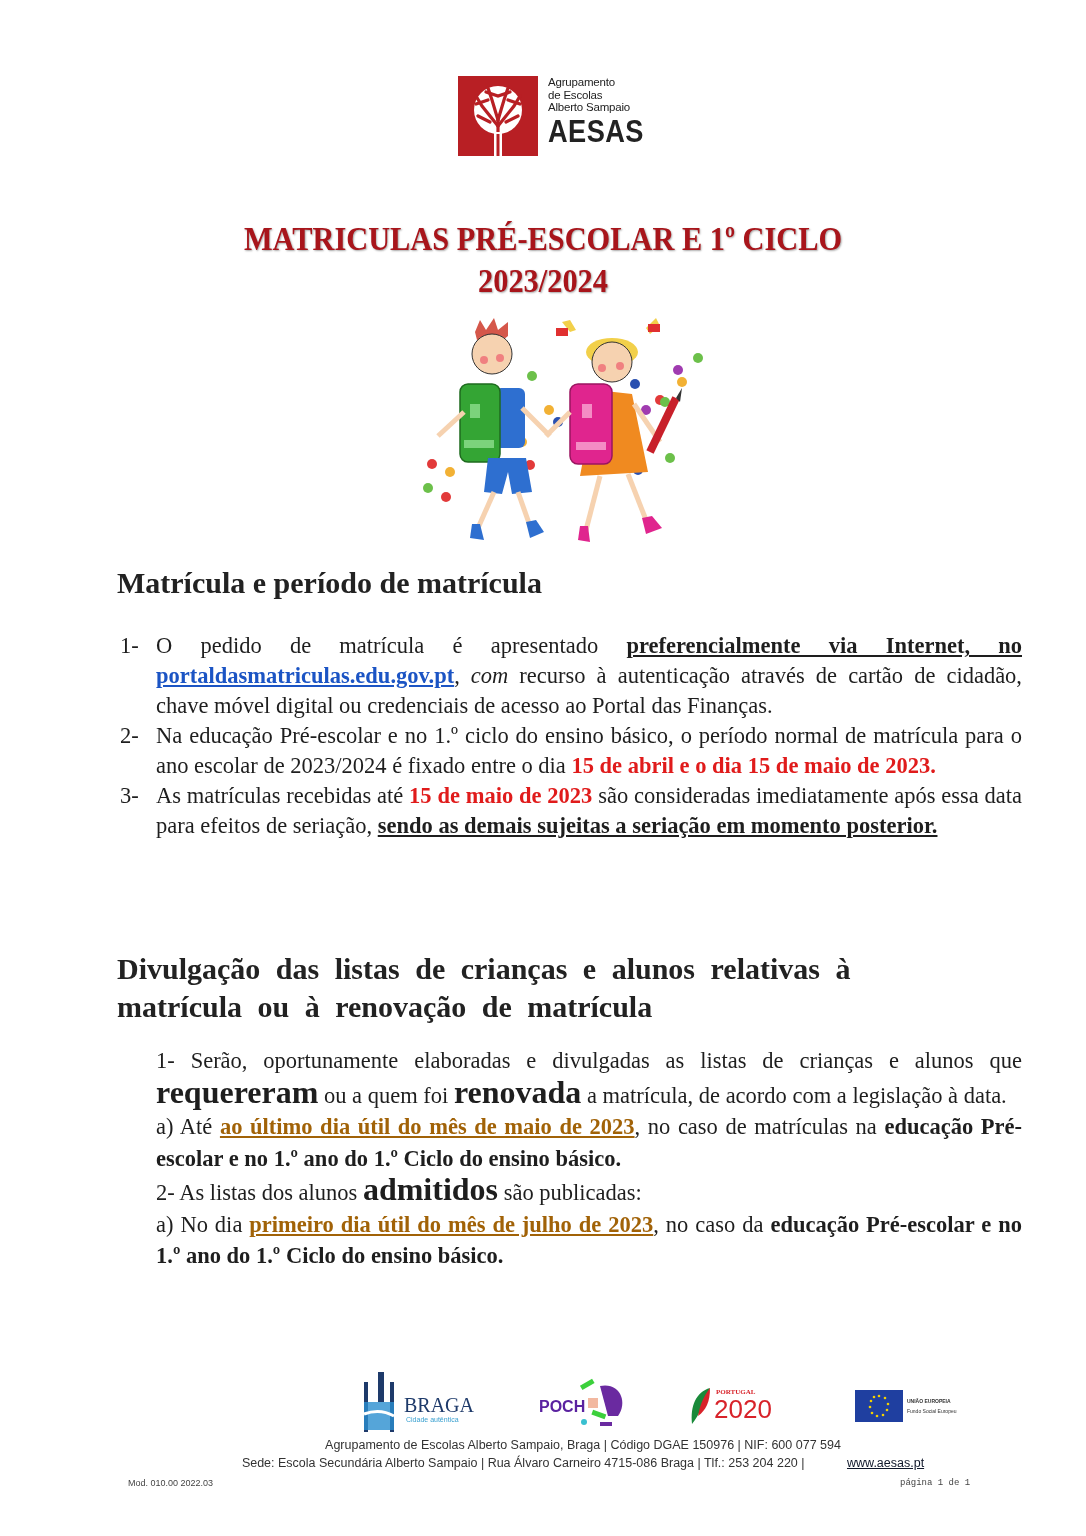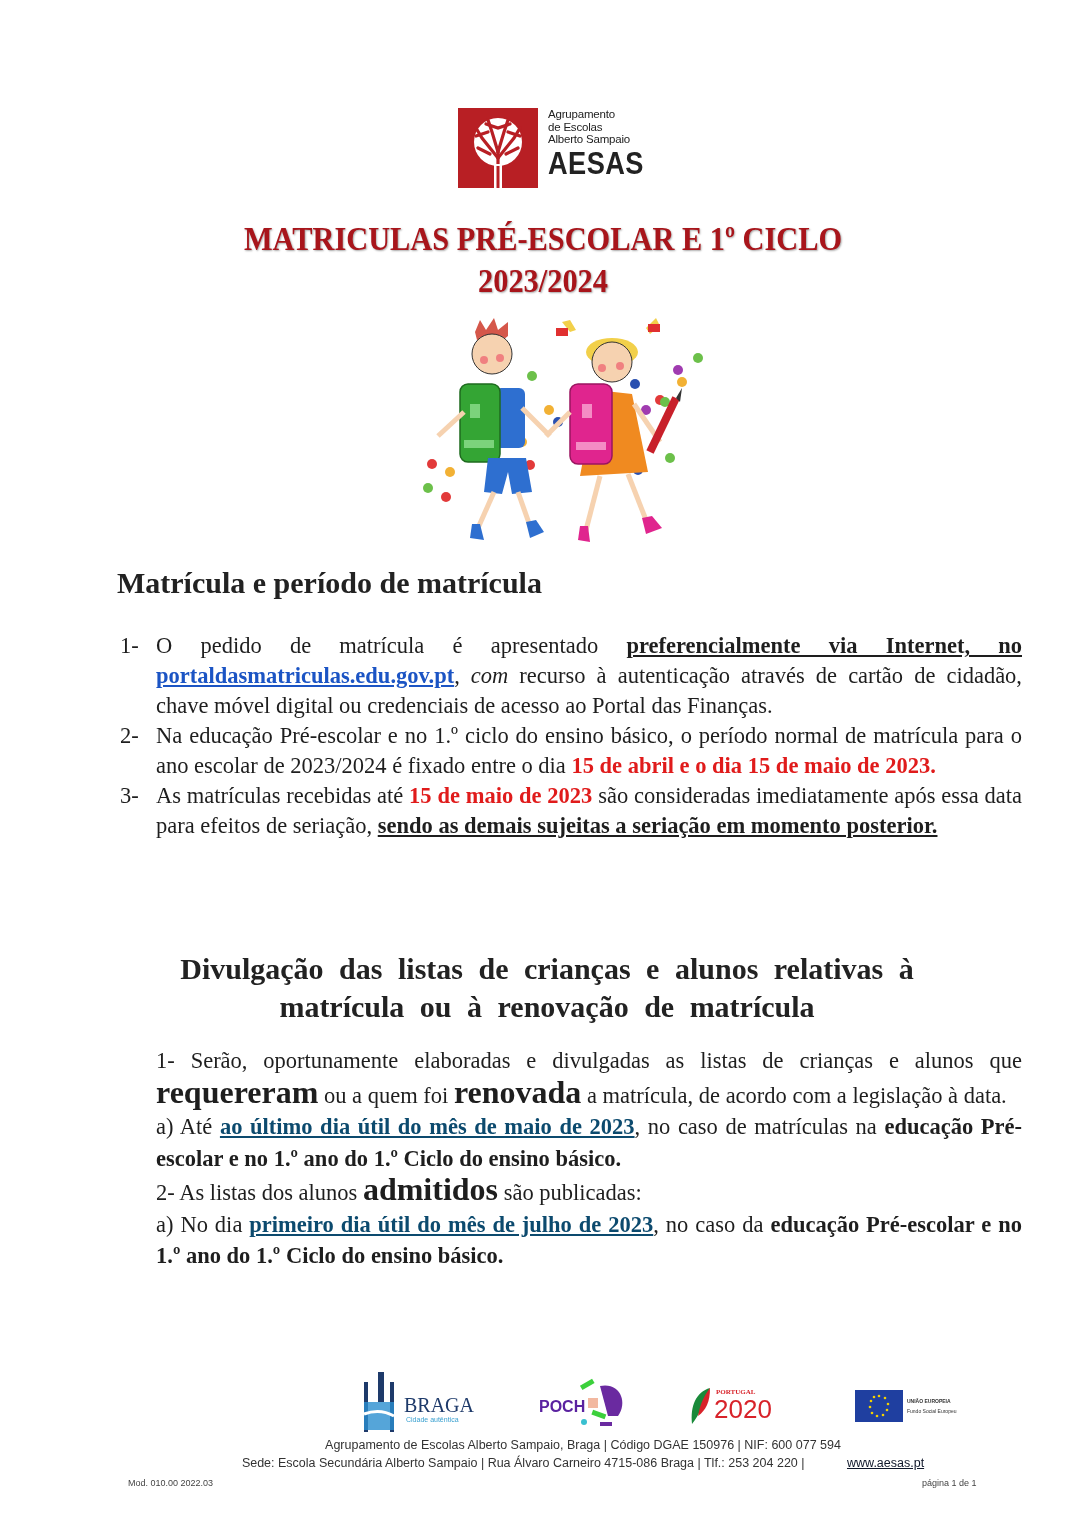--- a/index.html
+++ b/index.html
@@ -1,43 +1,43 @@
 <!DOCTYPE html>
 <html><head>
 <meta charset="utf-8">
 <style>
   html, body { margin:0; padding:0; background:#ffffff; }
   body { width:1086px; height:1536px; position:relative; overflow:hidden; font-family:"DejaVu Serif", serif; color:#1a1a1a; }
   .abs { position:absolute; }
   
-  .logo { left:458px; top:76px; width:170px; height:82px;margin-top:32px; }
+  .logo { left:458px; top:76px; width:170px; height:82px; }
   .logo-box { position:absolute; left:0; top:0; width:80px; height:80px; background:#b81f24; }
   .logo-text { position:absolute; left:90px; top:0; font-family:"Liberation Sans", sans-serif; color:#222; }
   .logo-line { font-size:11.5px; line-height:12.5px; letter-spacing:-0.2px; }
   .logo-acr { font-size:32px; font-weight:bold; line-height:34px; letter-spacing:0.5px; transform:scaleX(0.85); transform-origin:left; }
   
   .title { left:0; width:1086px; top:218px; text-align:center; font-family:"Liberation Serif", serif; font-weight:bold; color:#a8151b; font-size:33px; line-height:42px; text-shadow:1px 1px 2px rgba(0,0,0,0.35); transform:scaleX(0.92); }
   
   .illus { left:420px; top:312px; width:290px; height:236px; }
   
   .h2 { font-family:"Liberation Serif", serif; font-weight:bold; font-size:30px; color:#222; }
   .h2a { left:117px; top:566px; }
-  .h2b { left:117px; top:950px; width:860px; line-height:38px;text-align:center; }
+  .h2b { left:117px; top:950px; width:860px; line-height:38px; }
   .h2b .w { word-spacing:8px; }
   
   .body { font-family:"Liberation Serif", serif; font-size:22.5px; line-height:30px; color:#1e1e1e; }
   .list1 { left:120px; top:631px; width:902px; }
   .item { position:relative; padding-left:36px; text-align:justify; }
   .num { position:absolute; left:0; top:0; }
   .red { color:#e01b1b; font-weight:bold; }
   .b { font-weight:bold; }
   .u { text-decoration:underline; }
   .link { color:#1b54c4; font-weight:bold; text-decoration:underline; }
   .it { font-style:italic; }
-  .redu { color:#0c4a6e; font-weight:bold; text-decoration:underline; }
+  .redu { color:#a16207; font-weight:bold; text-decoration:underline; }
   .big { font-size:32px; font-weight:bold; }
   .list2 { left:156px; top:1045px; width:866px; line-height:31.5px; }
   .list2 p { margin:0; text-align:justify; }
   
   .footer-logos { left:128px; top:1372px; width:840px; height:60px; }
   .flogo { position:absolute; top:0; height:60px; }
   .foot-text { left:0; width:1086px; text-align:center; font-family:"Liberation Sans", sans-serif; font-size:12.5px; color:#333; line-height:18px; }
   .foot-small { font-family:"Liberation Sans", sans-serif; font-size:9px; color:#444; }
   .foot-link { color:#0f172a; text-decoration:underline;margin-left:39px; }
 </style>
@@ -235,13 +235,13 @@
     <div style="position:absolute;left:52px;top:26px;font-family:'Liberation Sans',sans-serif;font-weight:bold;font-size:5px;color:#333;">UNIÃO EUROPEIA</div>
     <div style="position:absolute;left:52px;top:36px;font-family:'Liberation Sans',sans-serif;font-size:5px;color:#333;">Fundo Social Europeu</div>
   </div>
 </div>
 
 <div class="abs foot-text" style="top:1436px;padding-left:40px;">
   <div>Agrupamento de Escolas Alberto Sampaio, Braga | Código DGAE 150976 | NIF: 600 077 594</div>
   <div><span>Sede: Escola Secundária Alberto Sampaio | Rua Álvaro Carneiro 4715-086 Braga | Tlf.: 253 204 220 | </span><a class="foot-link">www.aesas.pt</a></div>
 </div>
 <div class="abs foot-small" style="left:128px; top:1478px;">Mod. 010.00 2022.03</div>
-<div class="abs foot-small" style="left:922px; top:1478px;">página 1 de 1</div>
+<div class="abs foot-small" style="left:900px; top:1478px;font-family:Liberation Mono, monospace;">página 1 de 1</div>
 
 </body></html>

